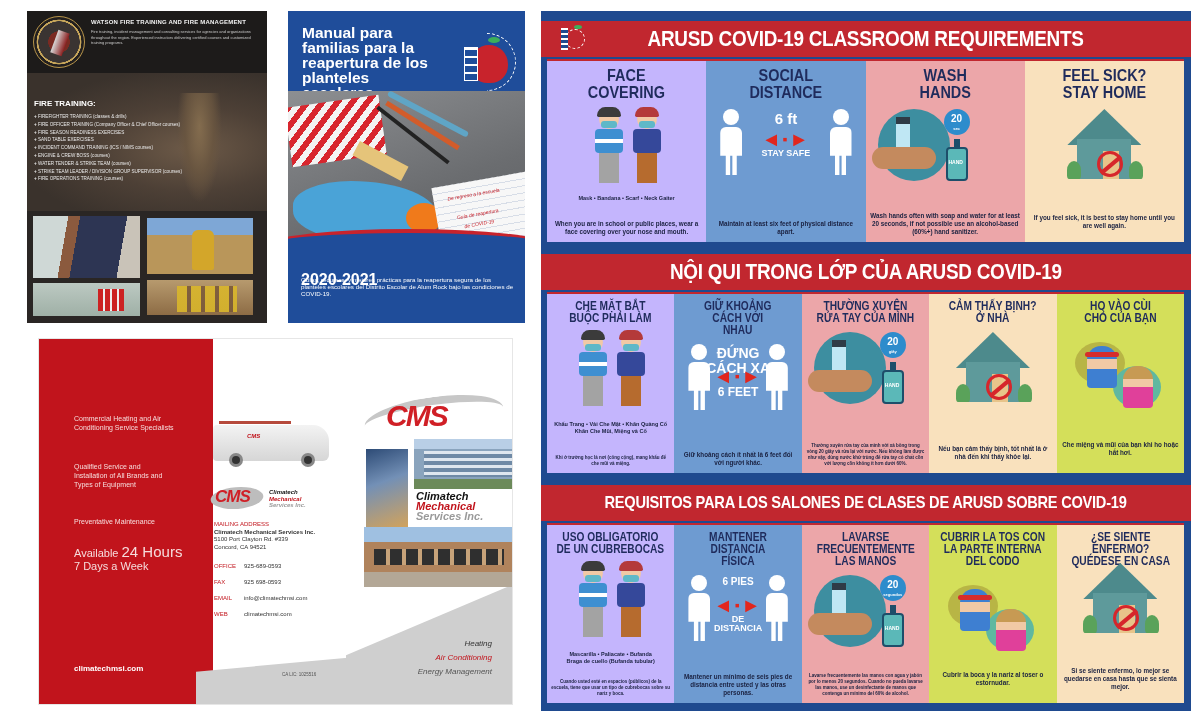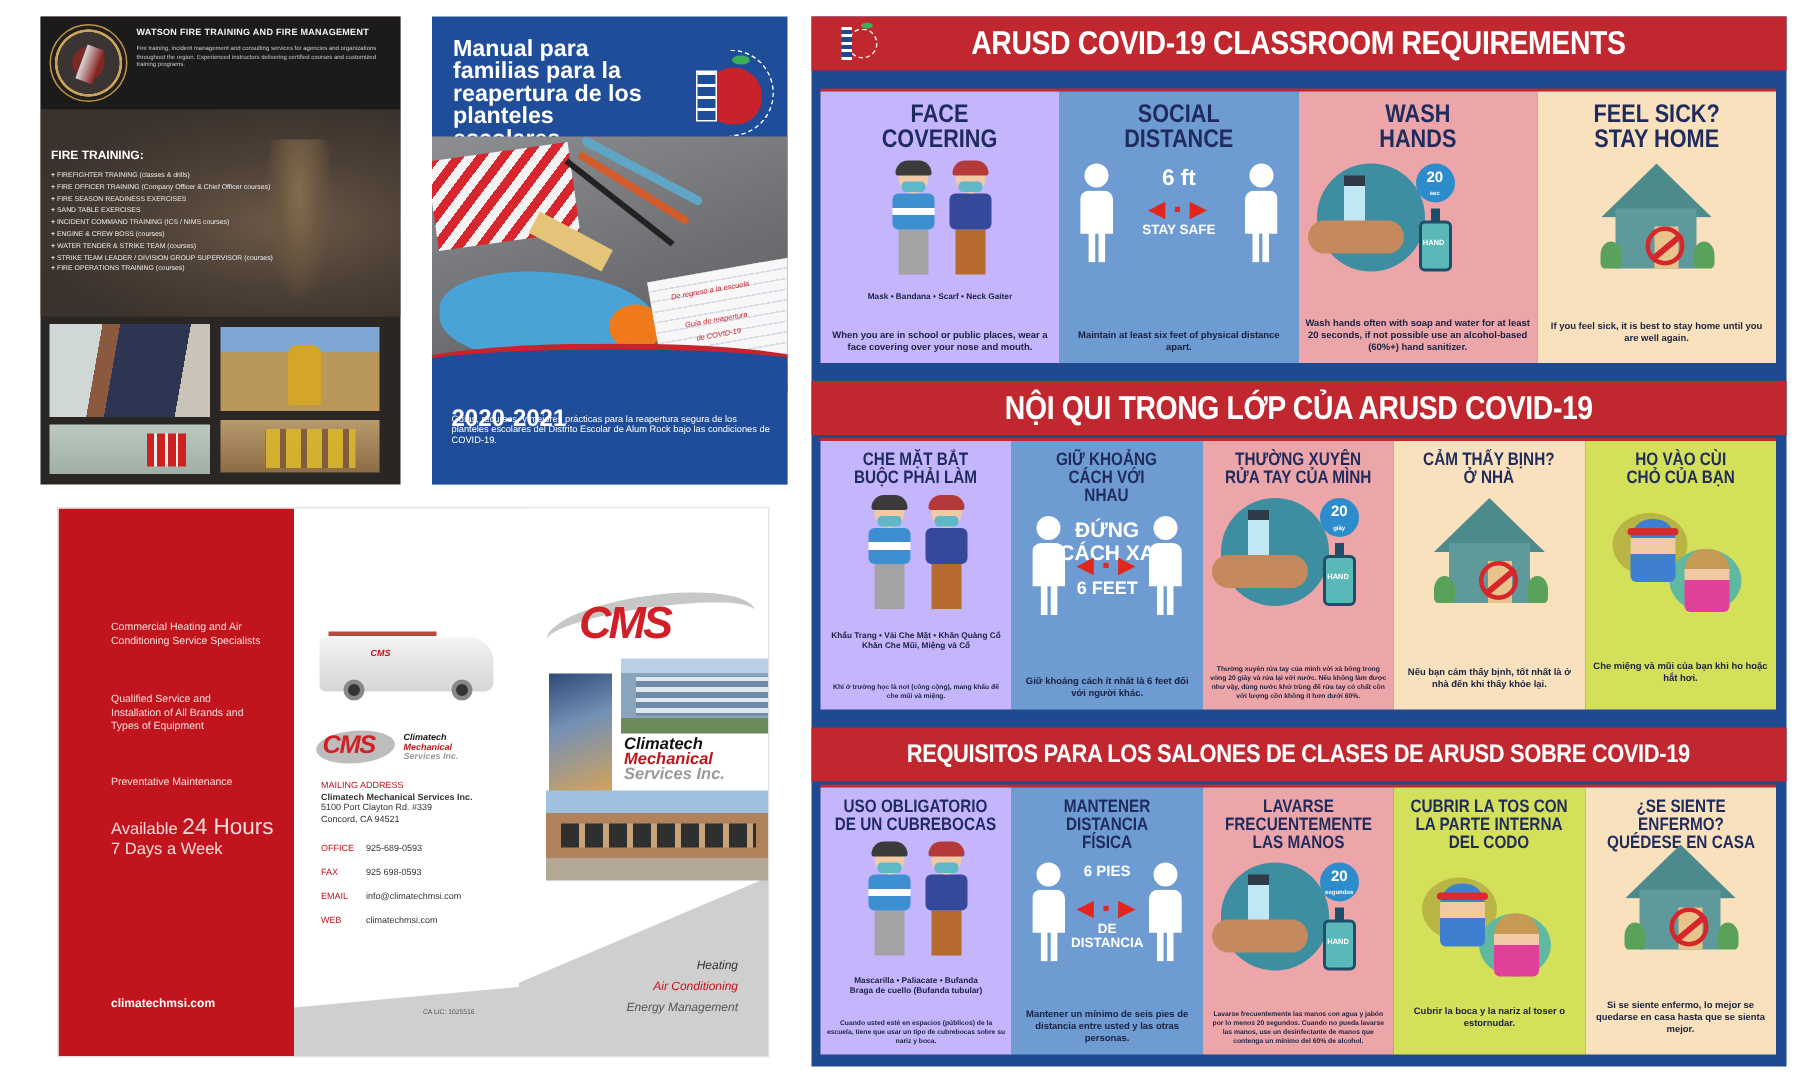--- a/index.html
+++ b/index.html
@@ -47,21 +47,21 @@
   #manual .cap{position:absolute;left:118px;top:112px;width:36px;height:30px;background:#f07a1b;border-radius:50%}
   #manual .note{position:absolute;left:150px;top:88px;width:100px;height:85px;background:#f7f7f7;transform:rotate(-10deg);background-image:repeating-linear-gradient(180deg,transparent 0 6px,#d7dde7 6px 7px)}
   #manual .note span{position:absolute;font-size:5px;color:#c8232c;font-style:italic;white-space:nowrap}
   #manual .bottom{position:absolute;left:0;top:232px;width:237px;height:80px;background:#1f4d9a}
   #manual .bottom:before{content:"";position:absolute;left:-20px;top:-14px;width:280px;height:28px;border-top:4px solid #c8232c;border-radius:50% 50% 0 0;background:#1f4d9a}
   #manual .year{position:absolute;left:13px;top:28px;font-size:16px;font-weight:bold;color:#fff;z-index:2}
   #manual .sub{position:absolute;left:13px;top:33px;width:215px;font-size:6.2px;line-height:7.2px;color:#fff;z-index:2}
 
   
   #cms{left:38px;top:338px;width:475px;height:367px;background:#fff;overflow:hidden;border:1px solid #e6e6e6}
-  #cms .red{position:absolute;left:0;top:0;width:157px;height:367px;background:#c1141c}
+  #cms .red{position:absolute;left:0;top:0;width:174px;height:367px;background:#c1141c}
   #cms .red .t{position:absolute;left:35px;color:#f6dcdc;font-size:7px;line-height:9px}
   #cms .red .big{font-size:11px;line-height:13px}
   #cms .red .big b{font-size:15px;font-weight:normal}
   #cms .red .url{position:absolute;left:35px;top:325px;font-size:8px;font-weight:bold;color:#fff}
   #cms .grey1{position:absolute;left:157px;top:318px;width:160px;height:49px;background:#cfcfcf;clip-path:polygon(0 30%,100% 0,100% 100%,0 100%)}
   #cms .van{position:absolute;left:174px;top:80px;width:118px;height:50px}
   #cms .van .body{position:absolute;left:0;top:6px;width:116px;height:36px;background:linear-gradient(180deg,#f3f3f3,#d6d6d6);border-radius:4px 16px 6px 4px}
   #cms .van .rack{position:absolute;left:6px;top:2px;width:72px;height:3px;background:#b64a3c}
   #cms .van .w1,#cms .van .w2{position:absolute;top:34px;width:14px;height:14px;border-radius:50%;background:#333;border:3px solid #888}
   #cms .van .w1{left:16px}#cms .van .w2{left:88px}
@@ -257,21 +257,21 @@
       <div class="g">Services Inc.</div>
     </div>
     <div class="b3"></div>
     <div class="serv" style="top:300px;color:#333">Heating</div>
     <div class="serv" style="top:314px;color:#c1141c">Air Conditioning</div>
     <div class="serv" style="top:328px;color:#555">Energy Management</div>
   </div>
 </div>
 
 <div id="poster" class="abs">
-    <div class="band" style="top: 0;">
+    <div class="band" style="top: 10px;">
       <div class="emb">
         <div class="ap"></div>
         <div class="bd"></div>
         <div class="lf"></div>
       </div>
       <h1 style="font-size: 22px;">ARUSD COVID-19 CLASSROOM REQUIREMENTS</h1>
     </div>
     <div class="row" style="top: 48px; height: 183px;">
       <div class="cell c1">
         <h2 style="font-size:17px;white-space:pre-line">FACE

